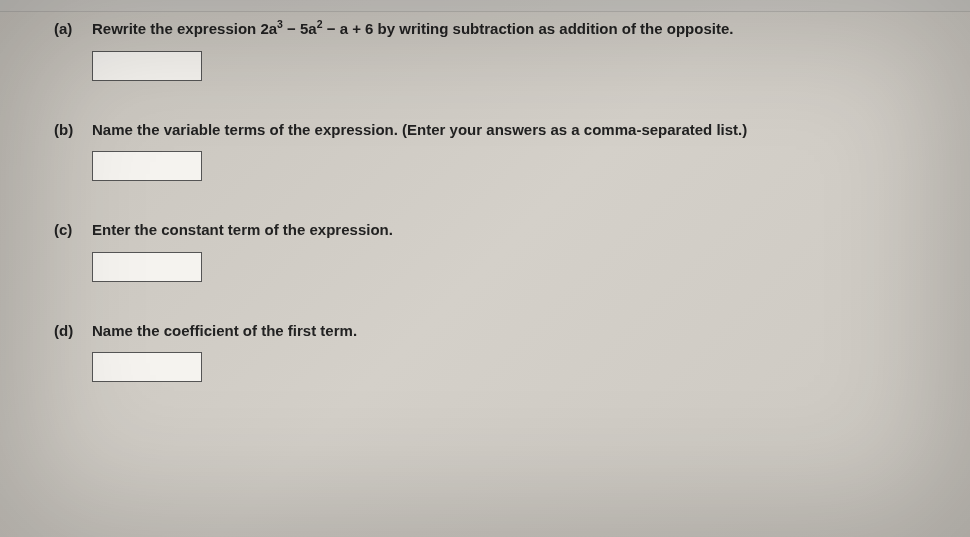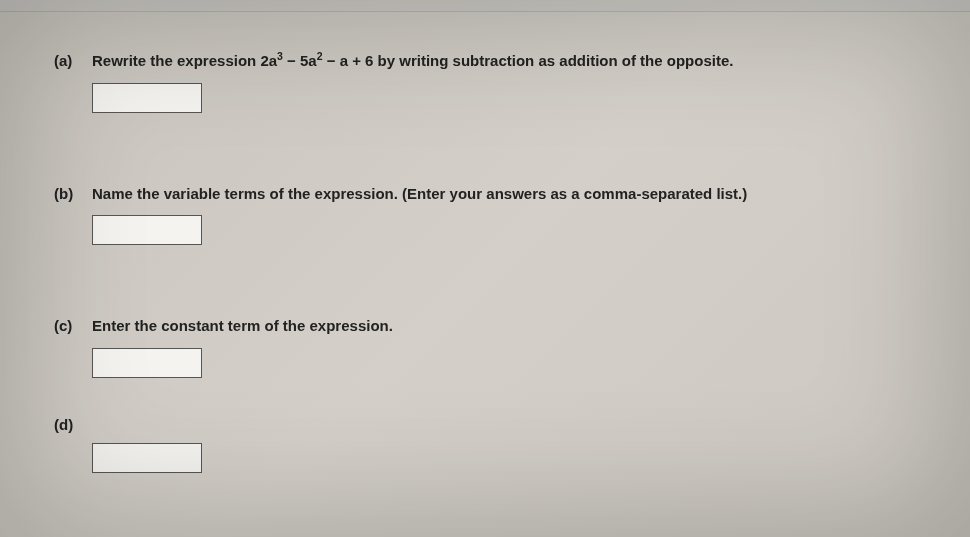--- a/index.html
+++ b/index.html
@@ -33,21 +33,20 @@
     margin-bottom: 10px;
     font-weight: bold;
     color: #222;
   }
   .qlabel {
     min-width: 26px;
   }
   .qtext {
     font-weight: bold;
     line-height: 1.5;
-    margin-top: 32px;
   }
   .math {
     font-weight: bold;
   }
   sup {
     font-size: 0.7em;
     vertical-align: super;
     line-height: 0;
   }
   .input-wrap {
@@ -105,20 +104,21 @@
       <span class="qtext">Enter the constant term of the expression.</span>
     </div>
     <div class="input-wrap">
       <input class="answer" type="text" value="" style="">
     </div>
   </div>
 
   <div class="question">
     <div class="qrow">
       <span class="qlabel">(d)</span>
+      <span class="qtext">Name the coefficient of the first term.</span>
     </div>
     <div class="input-wrap">
       <input class="answer" type="text" value="" style="">
     </div>
   </div>
 
 </div>
 <div class="vignette"></div>
 
 </body></html>

